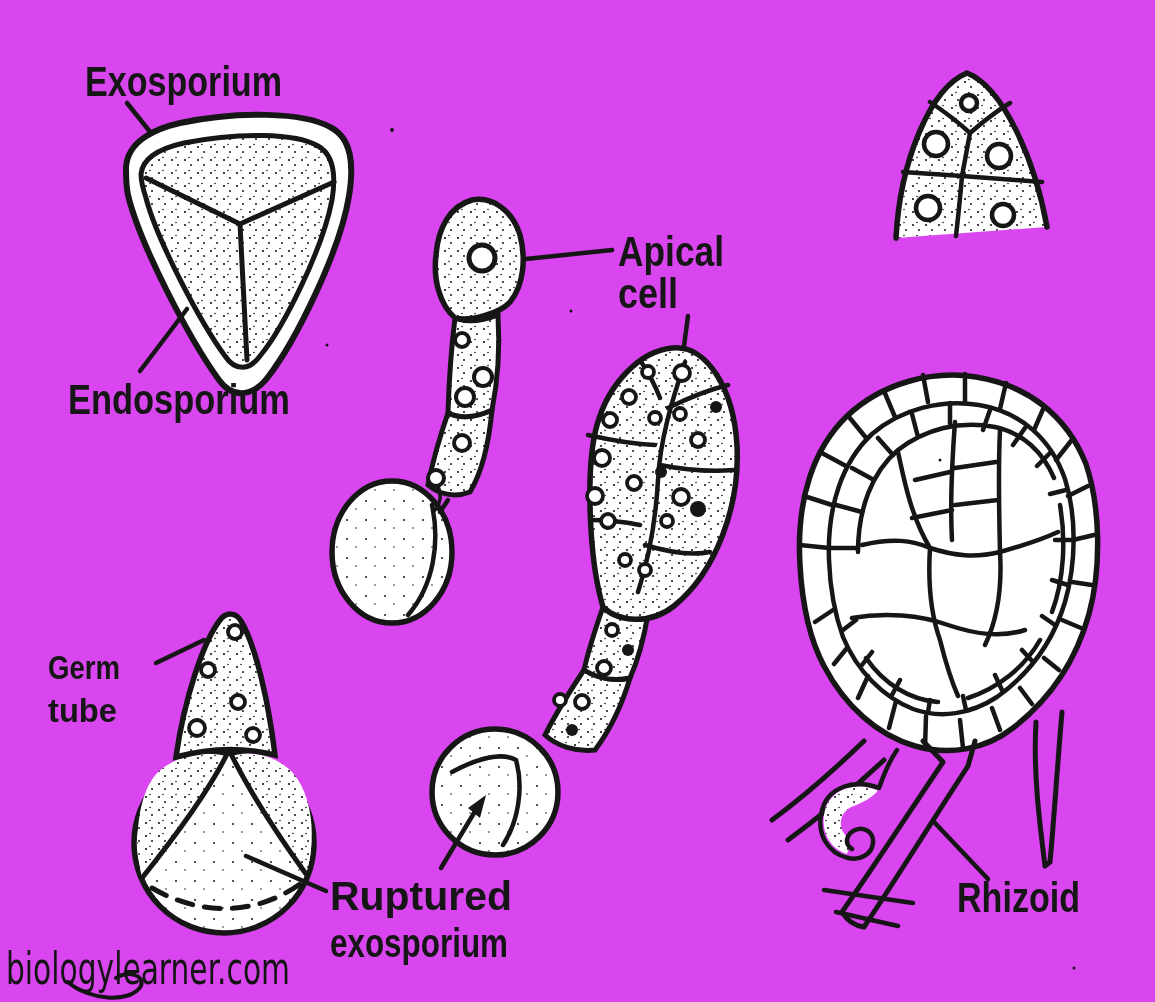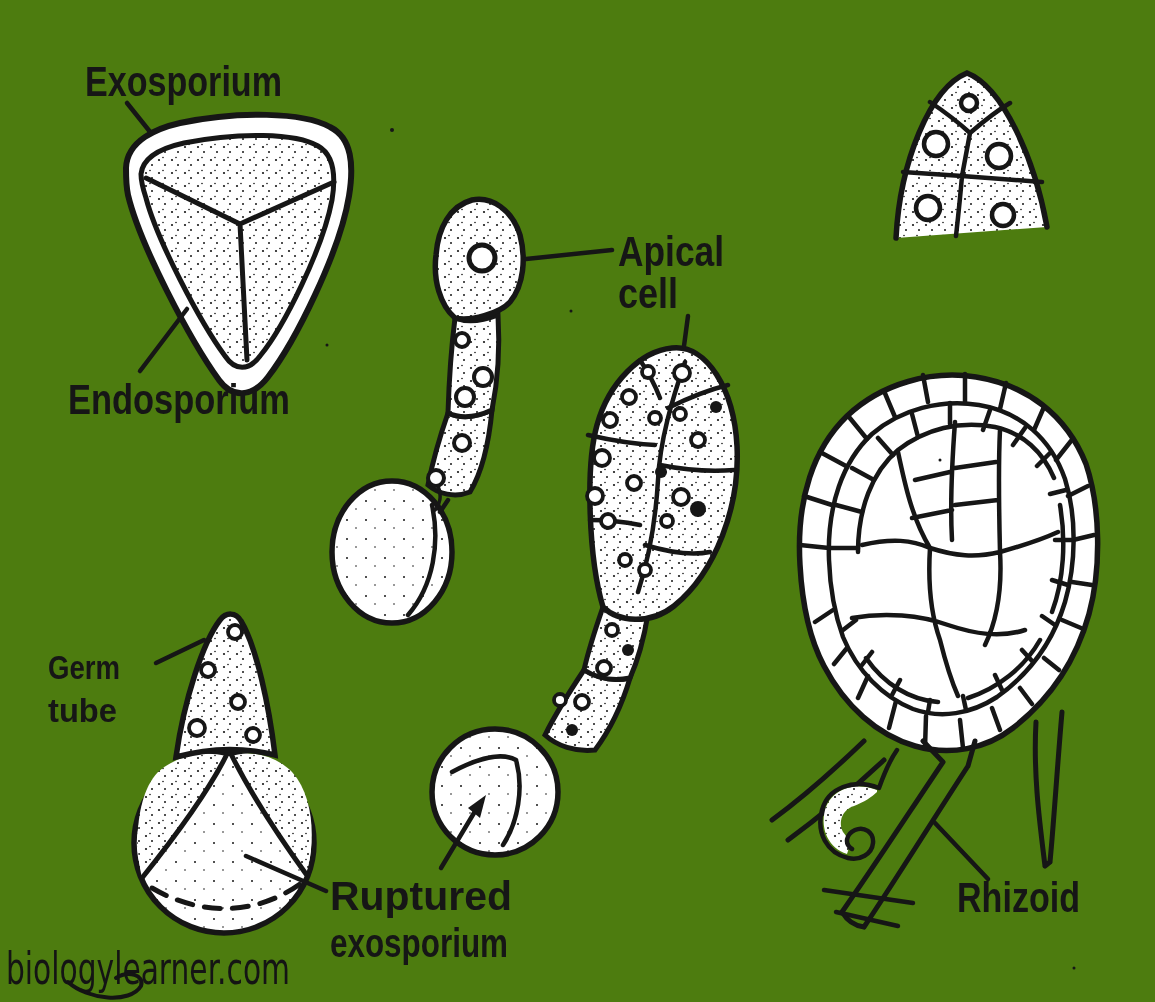--- a/index.html
+++ b/index.html
@@ -1,16 +1,16 @@
 <!DOCTYPE html>
 <html><head>
 <meta charset="utf-8">
 <style>
   html,body{margin:0;padding:0;background:#e8e8e8;}
-  .page{position:relative;width:1155px;height:1002px;background:#4d7c0f;overflow:hidden;
+  .page{position:relative;width:1155px;height:1002px;background:#d946ef;overflow:hidden;
         font-family:"Liberation Sans", sans-serif;}
   svg{display:block}
   text.lbl{font-family:"Liberation Sans", sans-serif;font-weight:bold;fill:#161616;}
   text.wm{font-family:"DejaVu Sans", cursive;font-weight:normal;fill:#141414;}
 </style>
 </head>
 <body>
 
 <div class="page">
 <svg width="1155" height="1002" viewBox="0 0 1155 1002">

